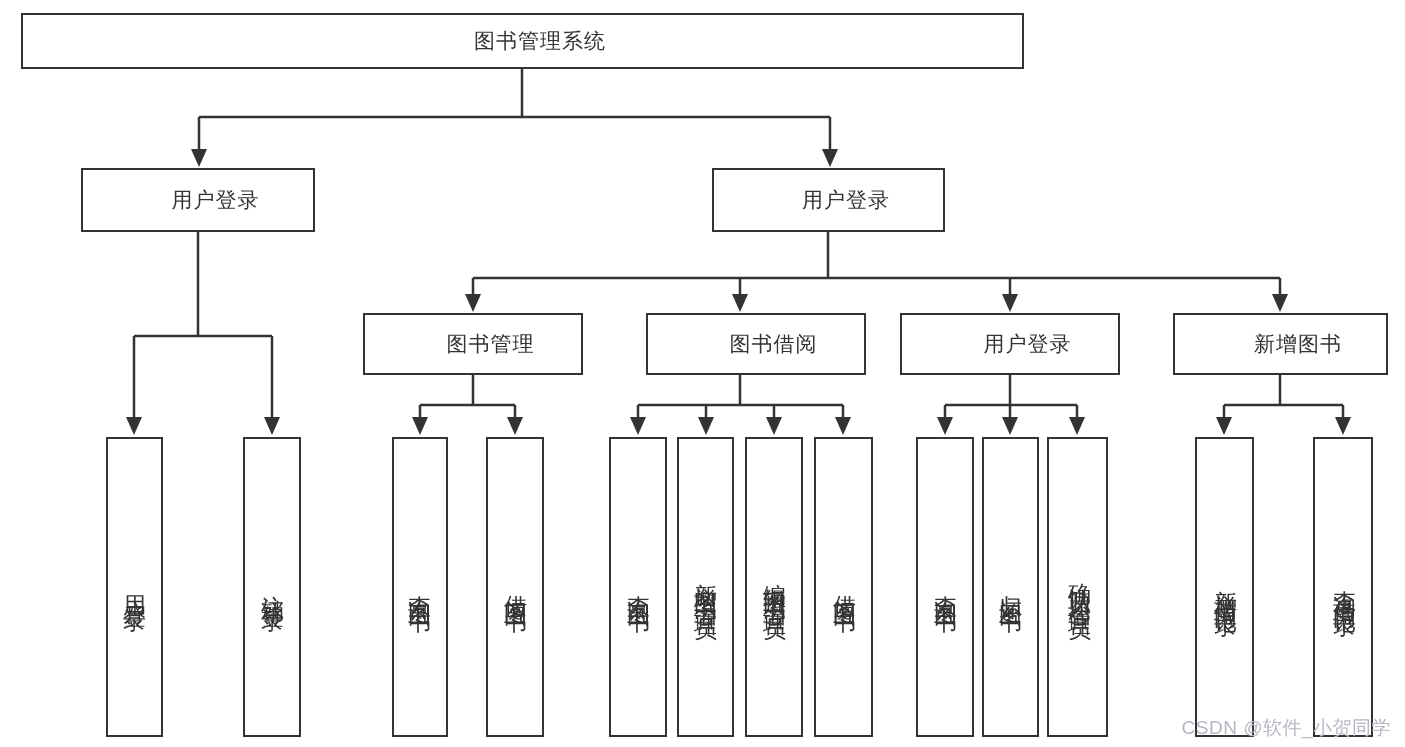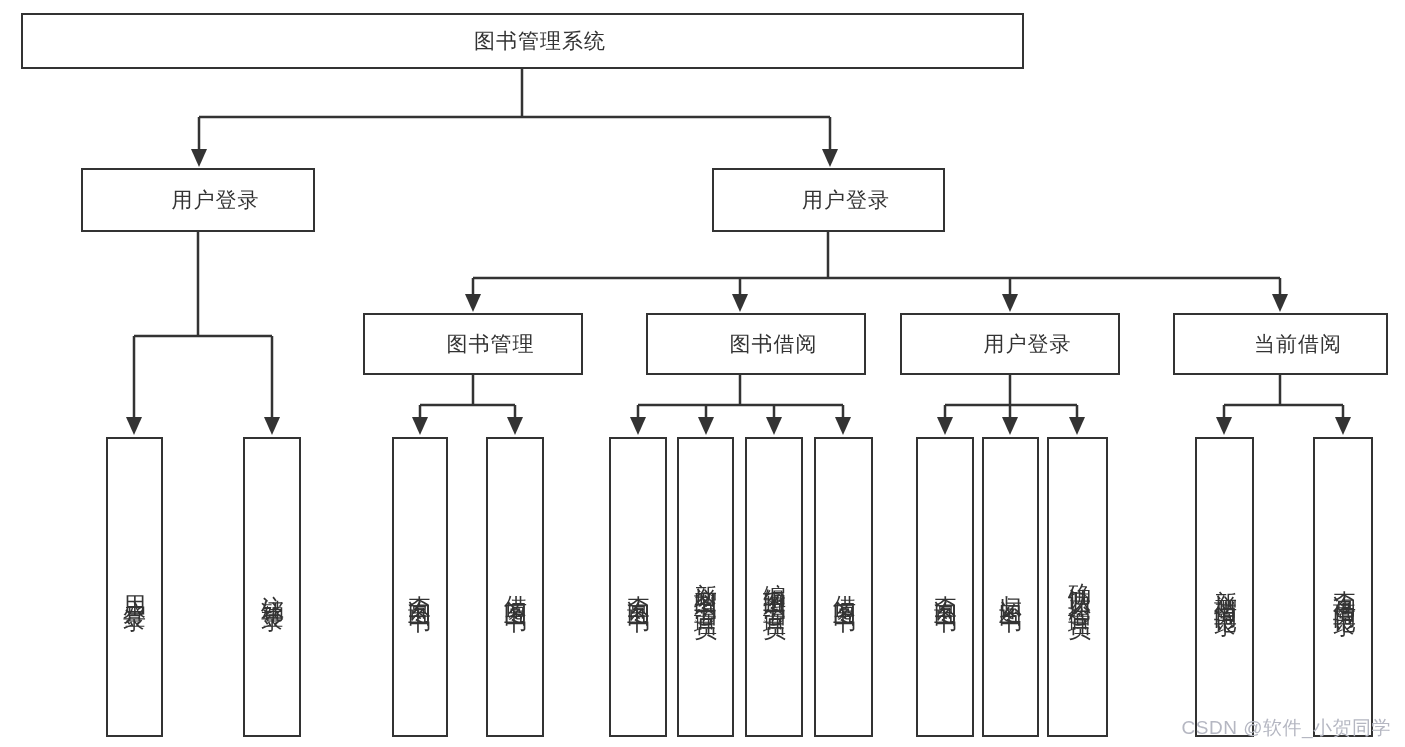--- a/index.html
+++ b/index.html
@@ -130,21 +130,21 @@
   </svg>
 
   <div id="root-box" class="hbox">图书管理系统</div>
 
   <div id="b-user" class="hbox">用户登录</div>
   <div id="b-mgmt" class="hbox">用户登录</div>
 
   <div id="s-new" class="hbox">图书管理</div>
   <div id="s-borrow" class="hbox">图书借阅</div>
   <div id="s-current" class="hbox">用户登录</div>
-  <div id="s-records" class="hbox">当前借阅</div>
+  <div id="s-records" class="hbox">新增图书</div>
 
   <div id="v1" class="vbox">用户登录</div>
   <div id="v2" class="vbox">注销登录</div>
 
   <div id="v3" class="vbox">查询图书</div>
   <div id="v4" class="vbox">借阅图书</div>
 
   <div id="v5" class="vbox">查询图书</div>
   <div id="v6" class="vbox">新增图书（管理员）</div>
   <div id="v7" class="vbox">编辑图书（管理员）</div>

